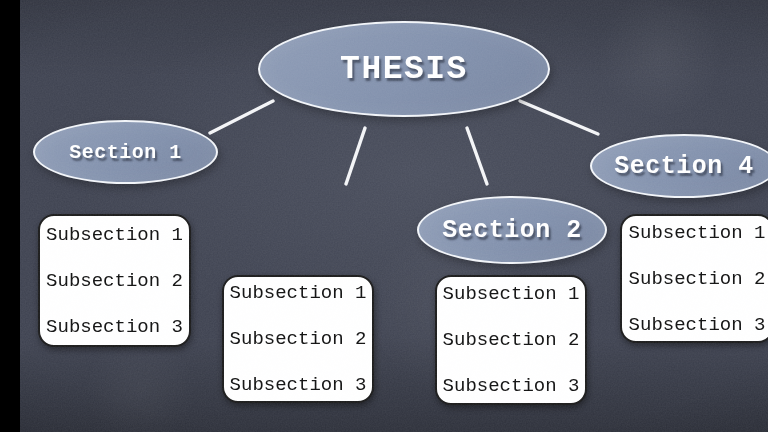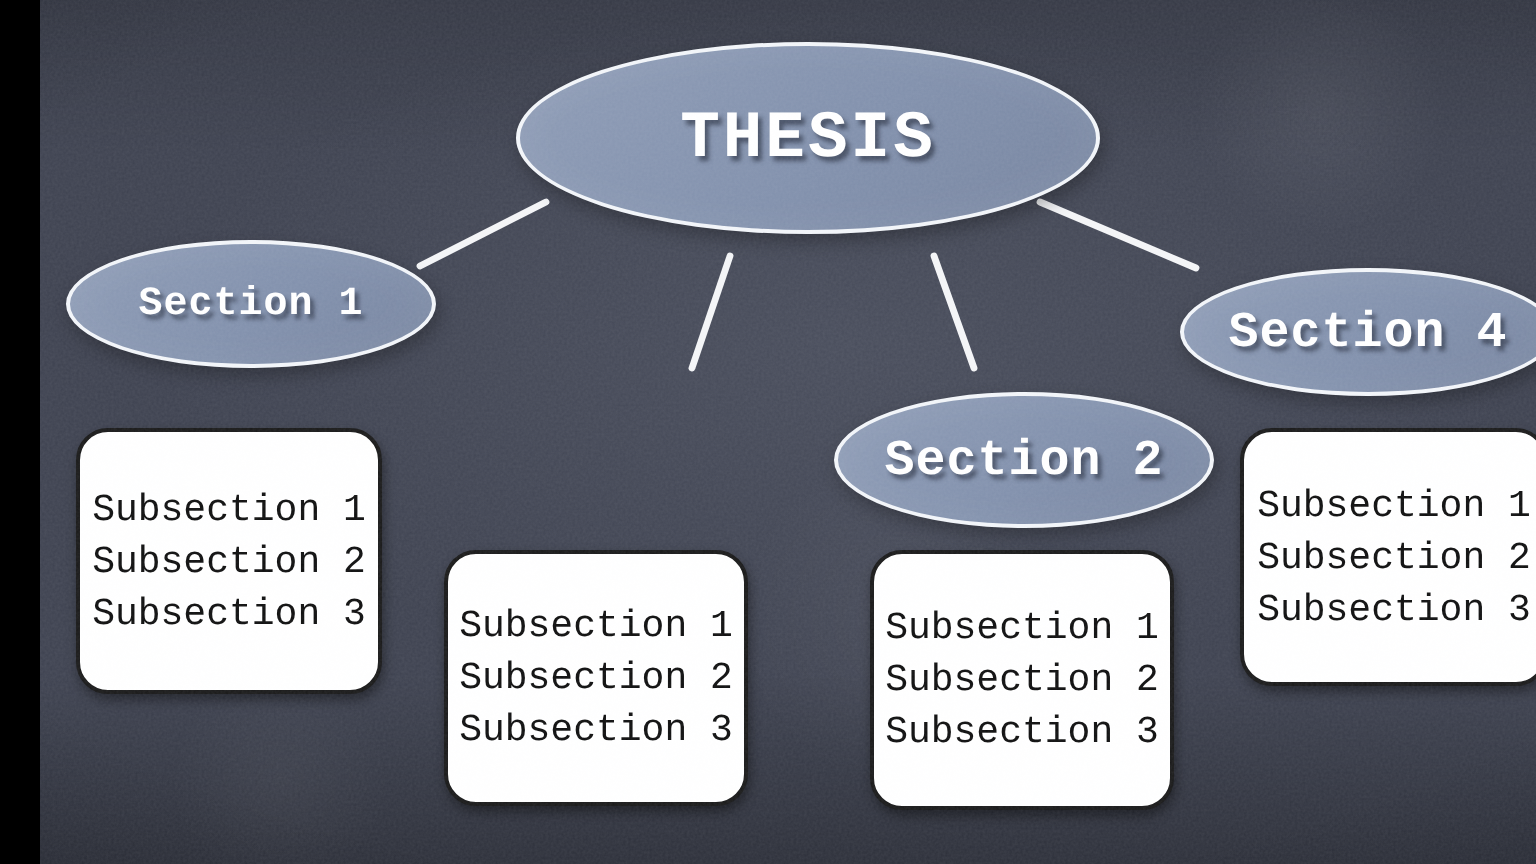--- a/index.html
+++ b/index.html
@@ -43,21 +43,21 @@
   }
   .node.root{left:238px;top:21px;width:292px;height:96px;font-size:33px;letter-spacing:1.5px;}
   .node.s1{left:13px;top:120px;width:185px;height:64px;font-size:20px;text-align:center;}
   .node.s2{left:183px;top:193px;width:188px;height:69px;font-size:25px;}
   .node.s3{left:397px;top:196px;width:190px;height:68px;font-size:25px;}
   .node.s4{left:570px;top:134px;width:188px;height:64px;font-size:25px;}
   .box{
     position:absolute;z-index:2;display:flex;flex-direction:column;align-items:center;justify-content:center;
     background:var(--box-fill);border:2.5px solid var(--box-border);border-radius:16px;
     box-shadow:1px 3px 6px rgba(0,0,0,0.45);
-    color:var(--box-text);font-size:19px;line-height:26px;text-align:right;
+    color:var(--box-text);font-size:19px;line-height:26px;text-align:right;gap:20px;
   }
   .box.b1{left:18px;top:214px;width:153px;height:133px;}
   .box.b2{left:202px;top:275px;width:152px;height:128px;}
   .box.b3{left:415px;top:275px;width:152px;height:130px;}
   .box.b4{left:600px;top:214px;width:154px;height:129px;}
   .subsection{white-space:nowrap;}
 </style>
 </head>
 <body>
 

